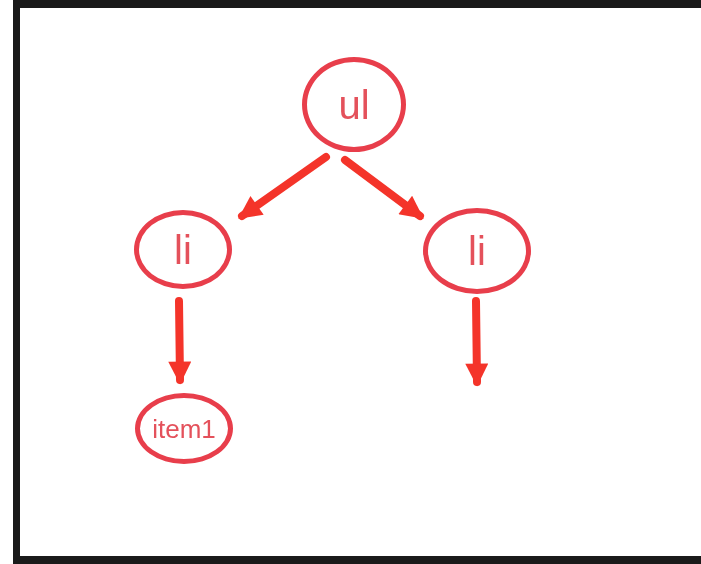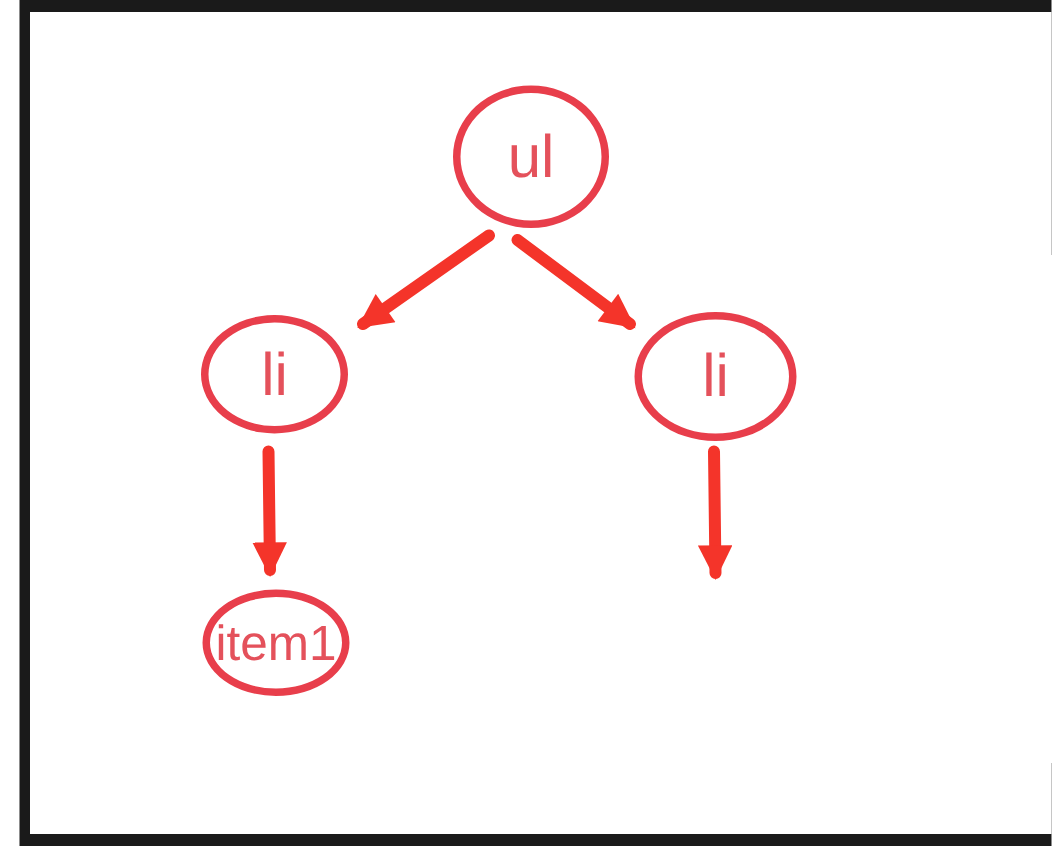--- a/index.html
+++ b/index.html
@@ -40,21 +40,21 @@
     align-items: center;
     justify-content: center;
     color: var(--node-text, #e4515b);
     background: transparent;
   }
   .node .label {
     line-height: 1;
     white-space: nowrap;
   }
   .label-lg { font-size: 40px; }
-  .label-sm { font-size: 33px; }
+  .label-sm { font-size: 26px; }
 
   .node-ul       { left: 282px; top:  49px; width: 104px; height: 95px; }
   .node-li-left  { left: 114px; top: 202px; width:  98px; height: 79px; }
   .node-li-right { left: 403px; top: 200px; width: 108px; height: 86px; }
   .node-item1    { left: 115px; top: 385px; width:  98px; height: 71px; }
   .node-item2    { left: 405px; top: 394px; width:  98px; height: 58px; }
 
   .arrow-line {
     stroke: var(--arrow, #f4342a);
     stroke-width: 8;

